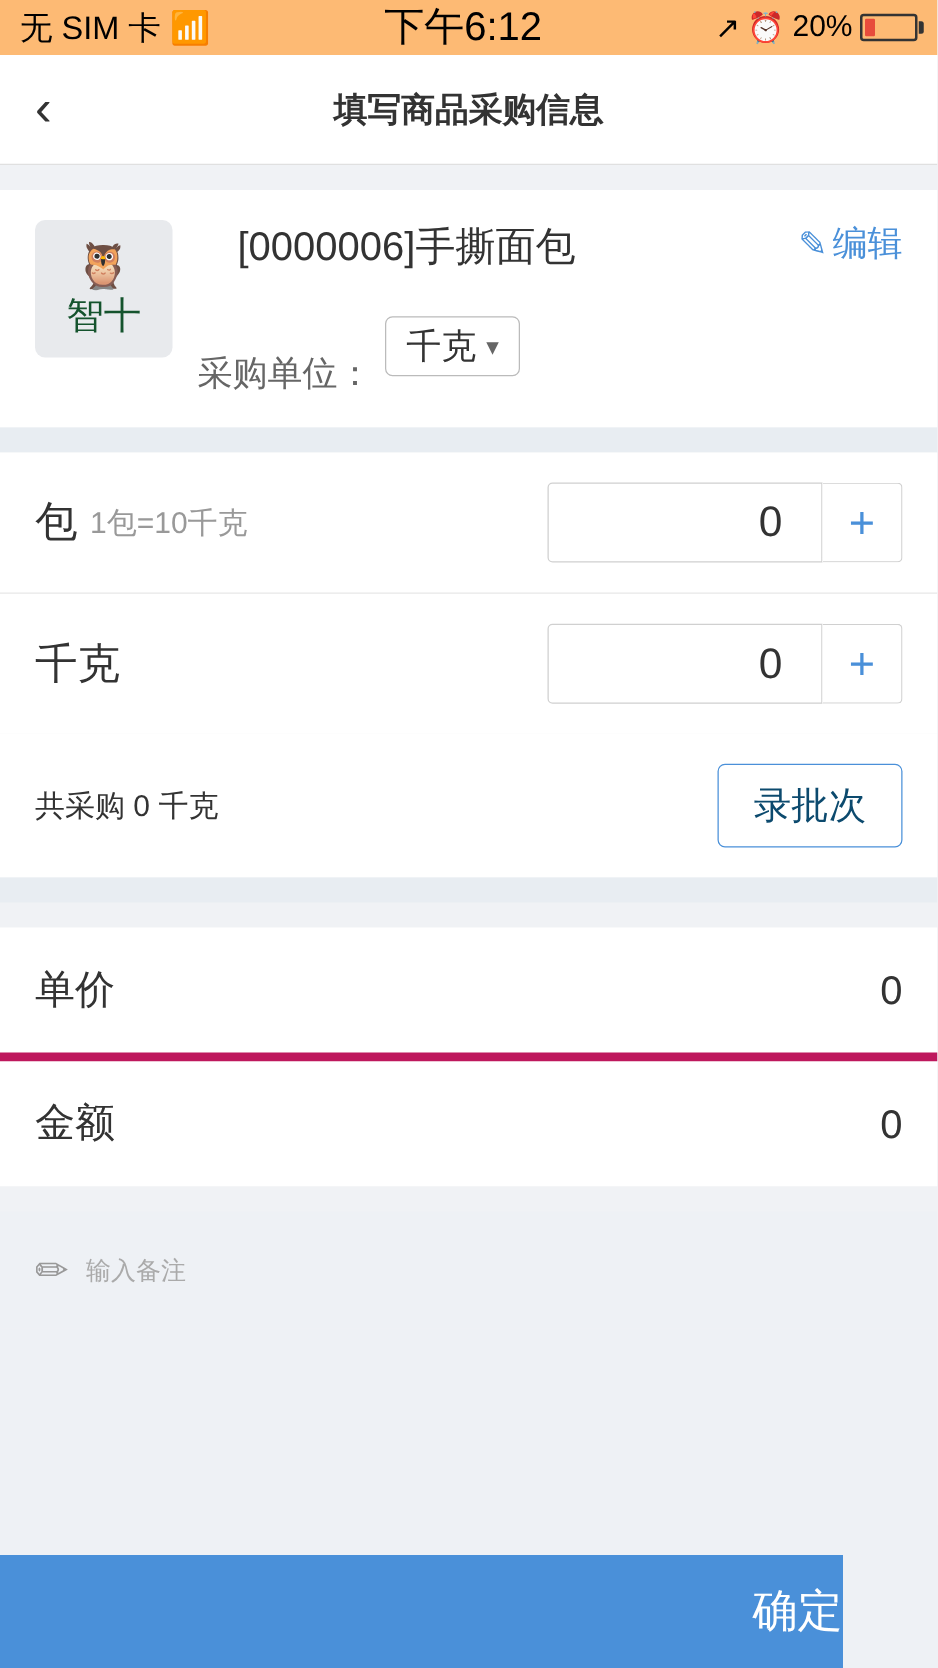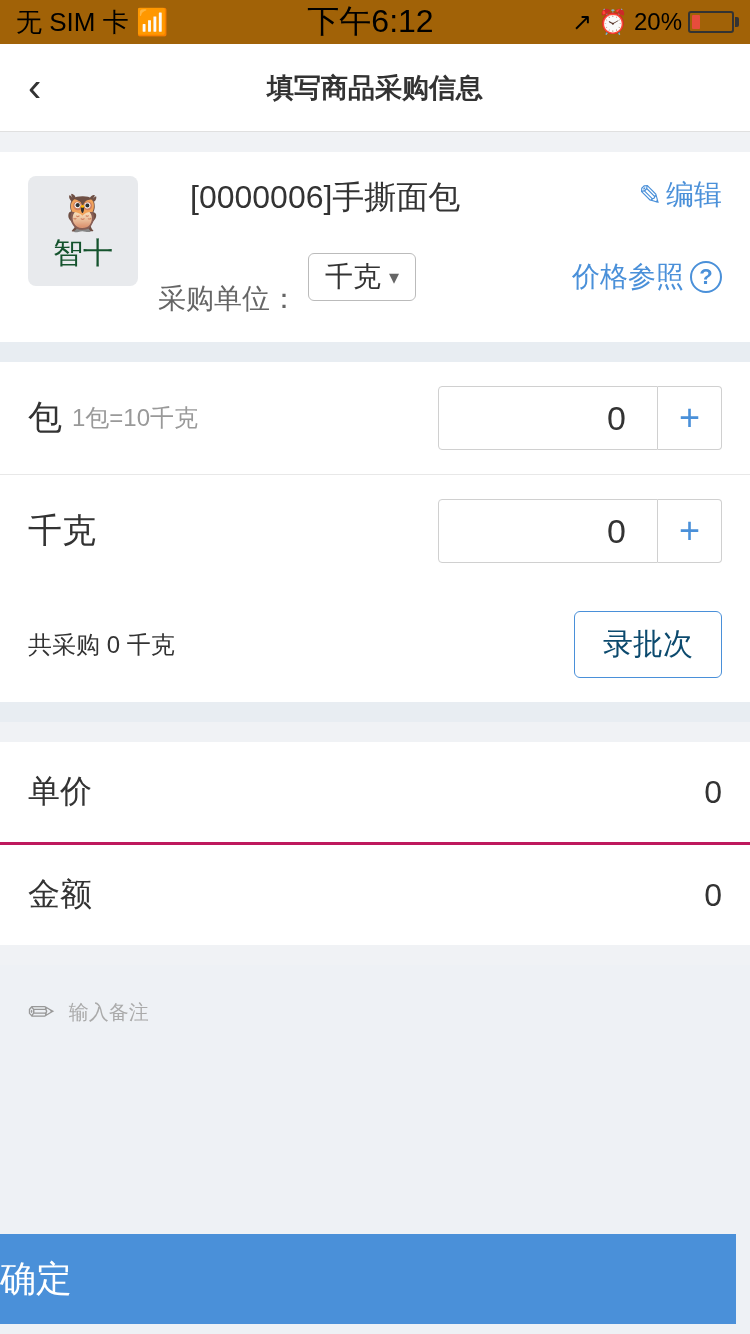--- a/index.html
+++ b/index.html
@@ -10,21 +10,21 @@
       font-family: -apple-system, 'PingFang SC', 'Helvetica Neue', Arial, sans-serif;
       background: #f0f2f5;
       font-size: 32px;
       color: #333;
     }
 
     
     .status-bar {
       width: 100%;
       height: 44px;
-      background: #a16207;
+      background: #fdba74;
       display: flex;
       align-items: center;
       justify-content: space-between;
       padding: 0 16px;
       font-size: 28px;
       color: #000;
     }
     .status-left { display: flex; align-items: center; gap: 8px; font-size: 26px; }
     .status-center { font-size: 32px; font-weight: 500; }
     .status-right { display: flex; align-items: center; gap: 6px; font-size: 24px; }
@@ -242,21 +242,21 @@
       cursor: pointer;
     }
 
     
     .price-section { background: #fff; margin-top: 20px; }
     .price-row {
       display: flex;
       align-items: center;
       justify-content: space-between;
       padding: 28px 28px;
-      border-bottom: 3px solid #be185d;
+      border-bottom: 7px solid #be185d;
     }
     .price-row:last-child { border-bottom: none; }
     .price-label {
       font-size: 32px;
       color: #333;
     }
     .price-value {
       font-size: 32px;
       color: #333;
     }
@@ -276,28 +276,28 @@
     
     .bottom-space {
       flex: 1;
       background: #eef1f5;
       min-height: 300px;
     }
 
     
     .confirm-btn-wrap {
       position: fixed;
-      bottom: 10px;
+      bottom: 0;
       left: 0;
-      width: 736px;
+      width: 674px;
       background: #4a90d9;
       height: 90px;
       display: flex;
       align-items: center;
-      justify-content: flex-start;
+      justify-content: flex-end;
       cursor: pointer;
     }
     .confirm-btn-text {
       font-size: 36px;
       color: #fff;
       font-weight: 500;
     }
 
     
     .wifi-symbol {
@@ -345,26 +345,20 @@
       </div>
     </div>
     <div class="product-unit-row">
       <div style="display:flex;align-items:center;gap:10px;">
         <span class="unit-label">采购单位：</span>
         <div class="unit-select">
           <span>千克</span>
           <span class="unit-select-arrow">▾</span>
         </div>
       </div>
-      <div class="price-ref">
-        <span>价格参照</span>
-        <div class="price-ref-icon">
-          <span>?</span>
-        </div>
-      </div>
     </div>
   </div>
 </div>
 
 <div class="section-divider"></div>
 
 <div class="input-section">
   <div class="input-row">
     <div class="input-label">
       <span>包</span>

